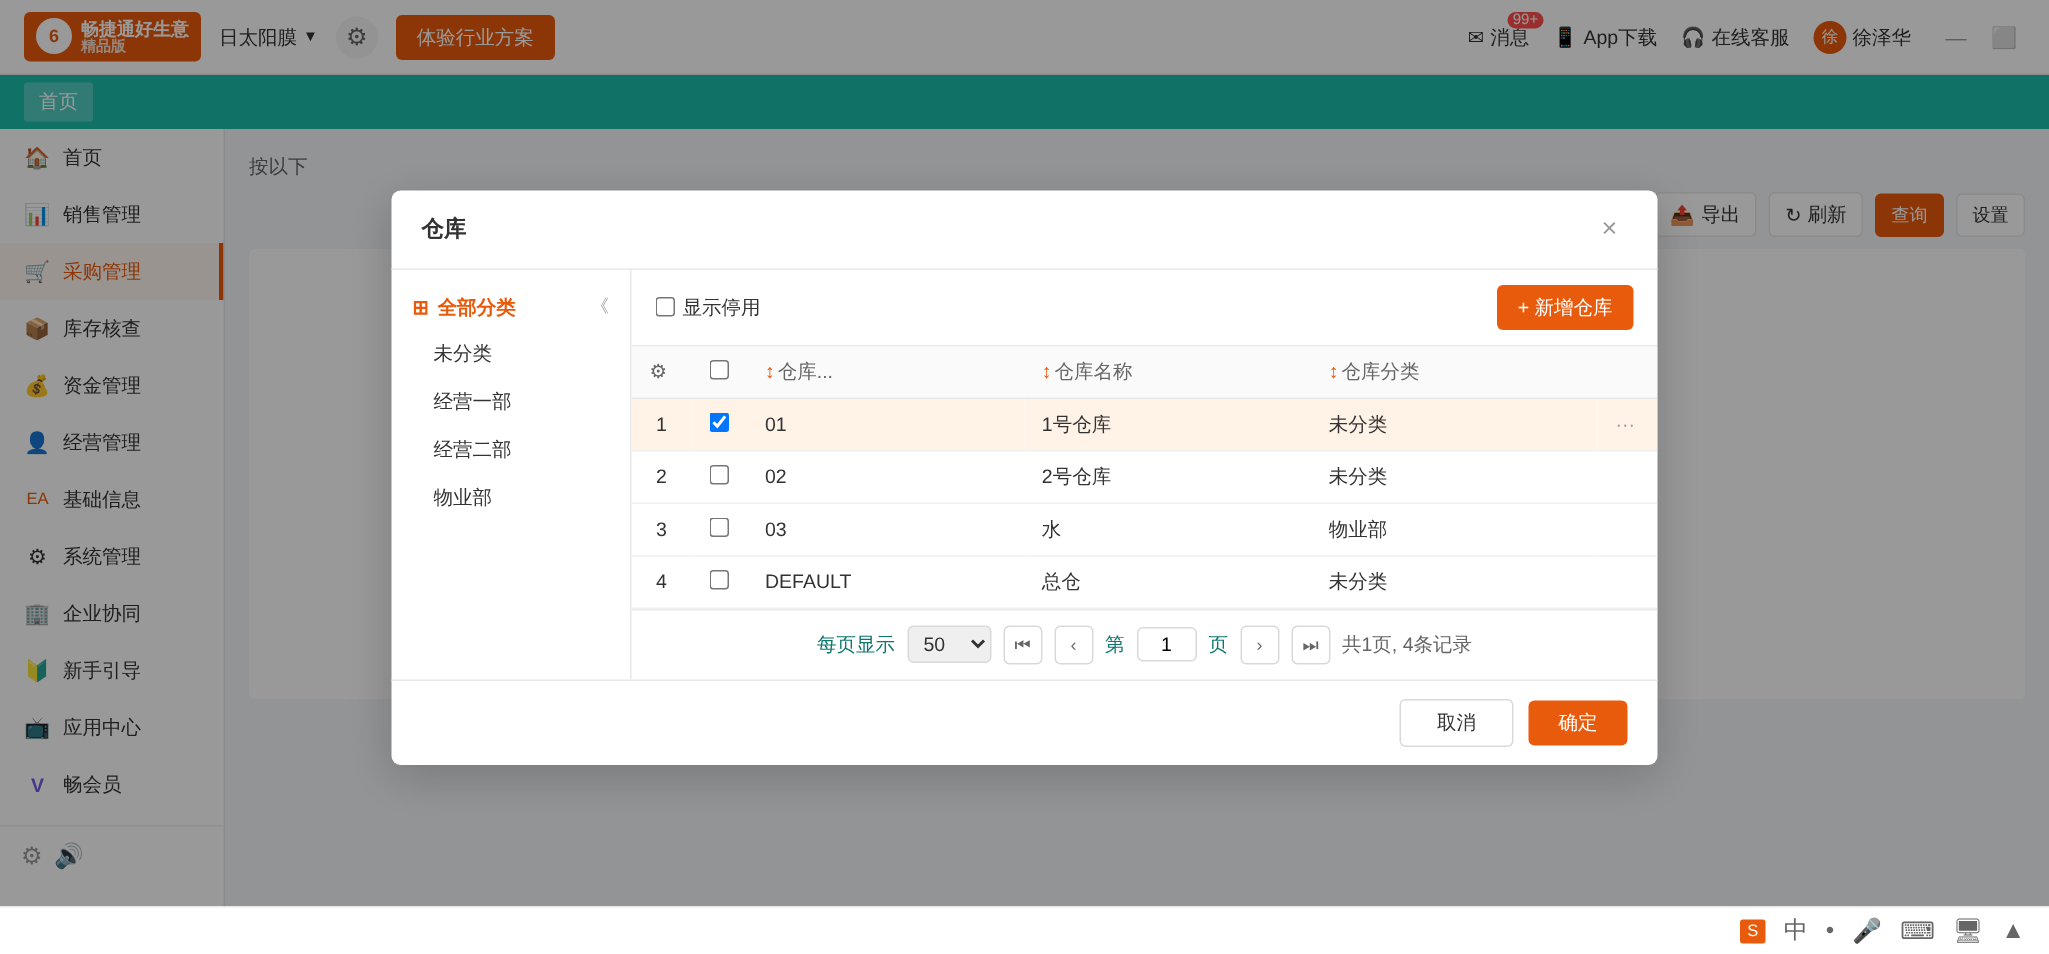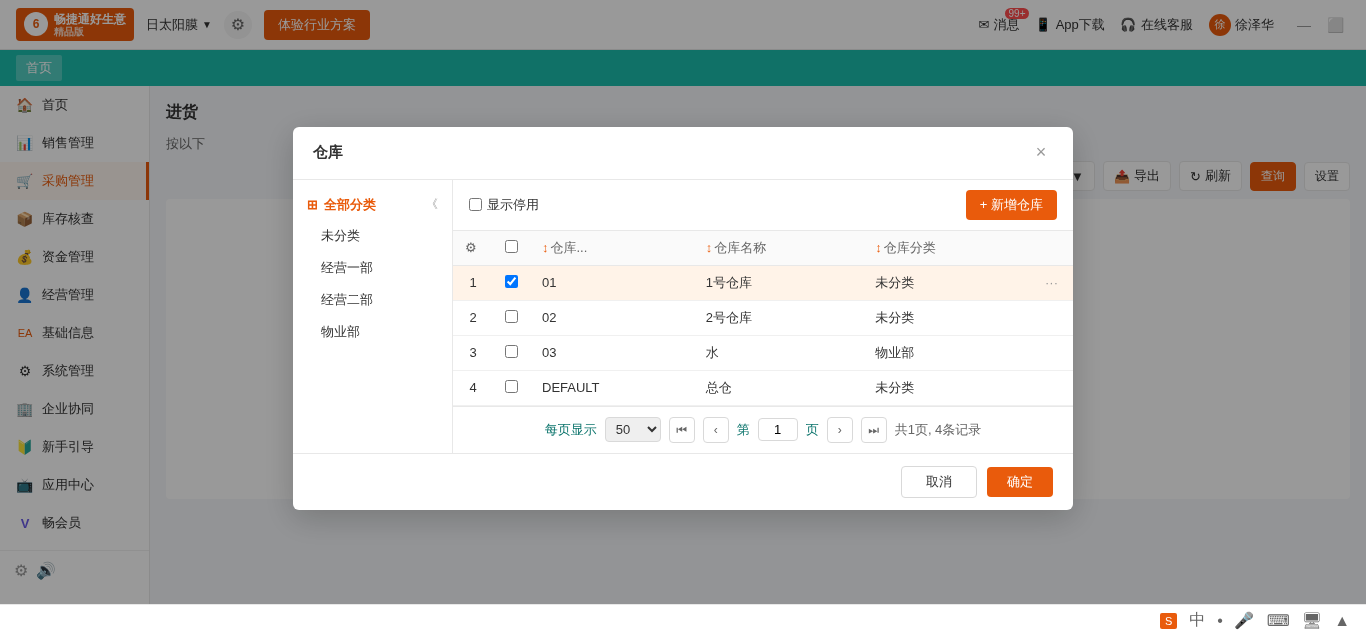--- a/index.html
+++ b/index.html
@@ -128,21 +128,21 @@
     .modal-overlay {
       position: fixed; top: 0; left: 0;
       width: 1366px; height: 636px;
       background: rgba(0,0,0,0.4);
       z-index: 1000;
       display: flex; align-items: center; justify-content: center;
     }
     .modal {
       background: #fff;
       border-radius: 6px;
-      width: 780px;
+      width: 844px;
       max-height: 560px;
       display: flex; flex-direction: column;
       box-shadow: 0 8px 32px rgba(0,0,0,0.2);
     }
     .modal-header {
       display: flex; align-items: center; justify-content: space-between;
       padding: 14px 20px; border-bottom: 1px solid #e8e8e8;
     }
     .modal-title { font-size: 15px; font-weight: bold; color: #333; }
     .modal-close {
@@ -391,21 +391,20 @@
       <span class="sidebar-icon" style="font-size:13px;font-weight:bold;color:#6c5ce7;">V</span>
       <span>畅会员</span>
     </div>
     <div style="padding: 10px 14px; display:flex; gap:8px; border-top:1px solid #f0f0f0; margin-top:8px;">
       <span style="color:#999;cursor:pointer;font-size:16px;">⚙</span>
       <span style="color:#999;cursor:pointer;font-size:16px;">🔊</span>
     </div>
   </div>
 
   <div class="main-content">
-    <div class="page-title">进货</div>
     <div style="color:#666;font-size:13px;margin-bottom:8px;">
       <span>按以下</span>
     </div>
     <div class="toolbar">
       <button class="toolbar-btn">
         <span>🖨</span>
         <span>打印</span>
         <span>▼</span>
       </button>
       <button class="toolbar-btn">

